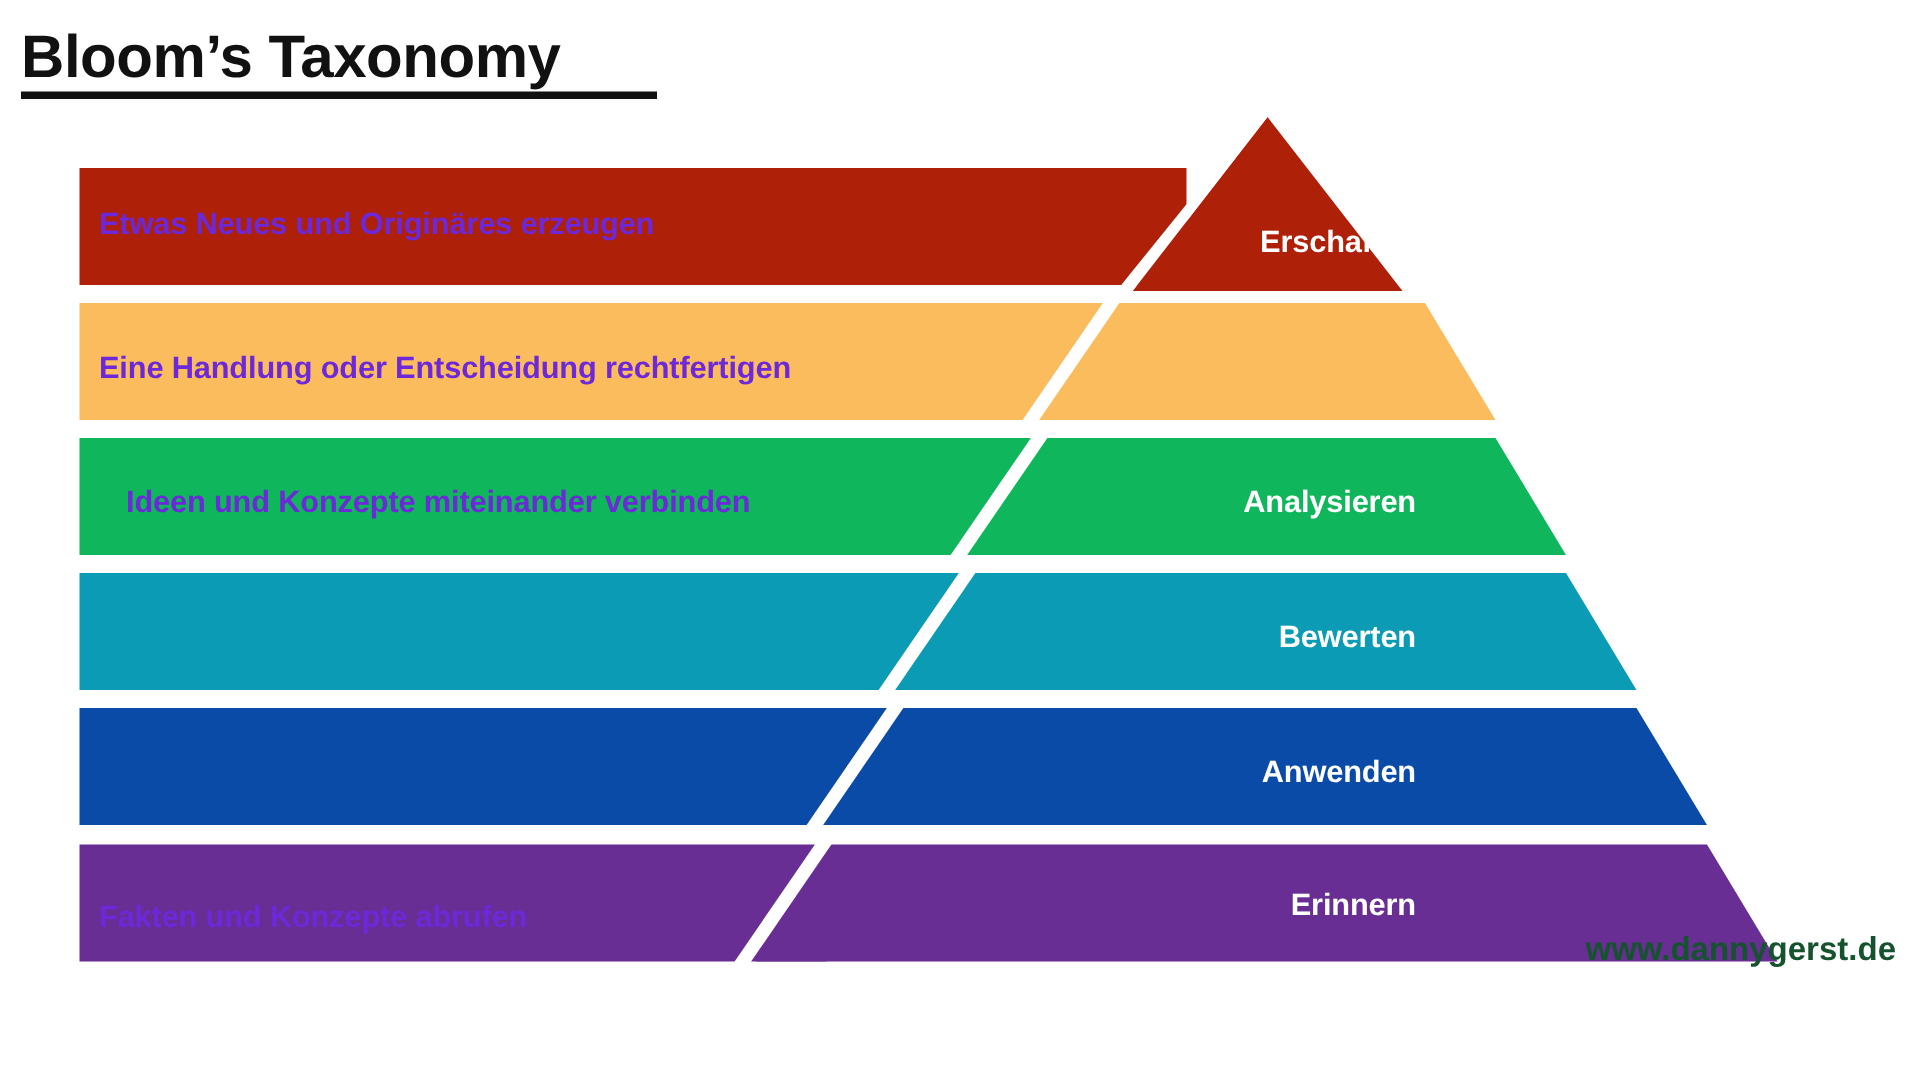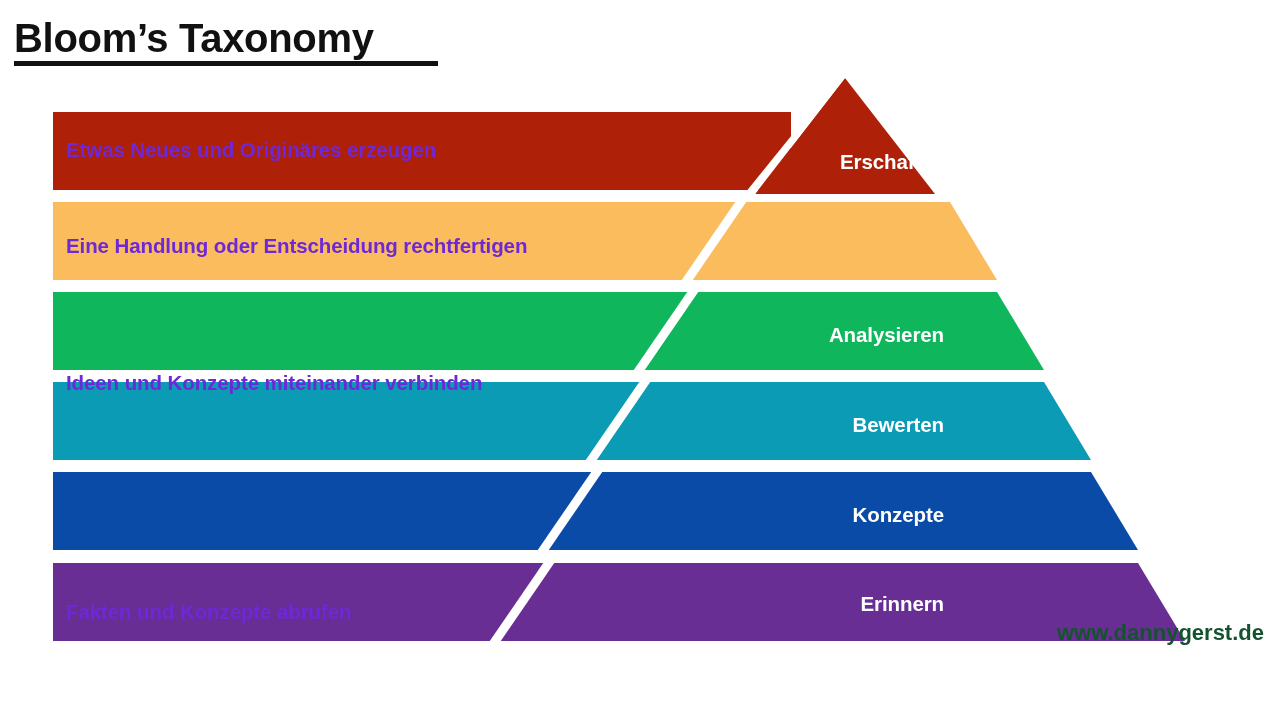--- a/index.html
+++ b/index.html
@@ -136,32 +136,32 @@
         <polygon points="557,559 498,645 487,645 546,559" fill="#FFFFFF"></polygon>
       </g>
 
     </svg>
   </div>
 
   <div class="row-desc" style="left:66px; top:138px;">Etwas Neues und Originäres erzeugen</div>
 
   <div class="row-desc" style="left:66px; top:234px;">Eine Handlung oder Entscheidung rechtfertigen</div>
 
-  <div class="row-desc" style="left:66px; top:323px;margin-top:48px;">Ideen und Konzepte miteinander verbinden</div>
+  <div class="row-desc" style="left:84px; top:323px;">Ideen und Konzepte miteinander verbinden</div>
 
 
 
   <div class="row-desc" style="left:66px; top:600px;">Fakten und Konzepte abrufen</div>
 
   <div class="row-level" style="left:745px; top:150px; width:200px;">Erschaffen</div>
 
 
   <div class="row-level" style="left:744px; top:323px; width:200px;">Analysieren</div>
 
   <div class="row-level" style="left:744px; top:413px; width:200px;">Bewerten</div>
 
-  <div class="row-level" style="left:744px; top:503px; width:200px;">Konzepte</div>
+  <div class="row-level" style="left:744px; top:503px; width:200px;">Anwenden</div>
 
   <div class="row-level" style="left:744px; top:592px; width:200px;">Erinnern</div>
 
   <div class="footer-url">www.dannygerst.de</div>
 
 </div>
 
 </body></html>

